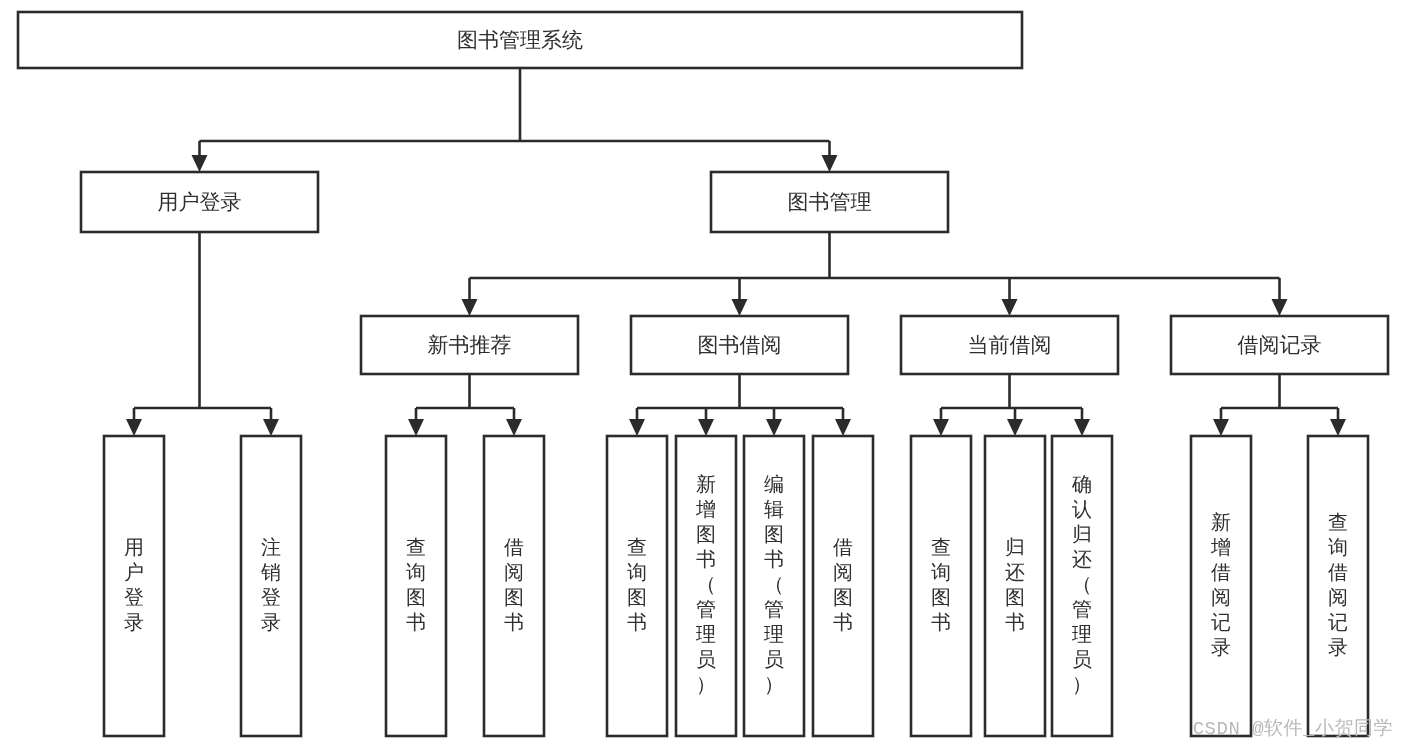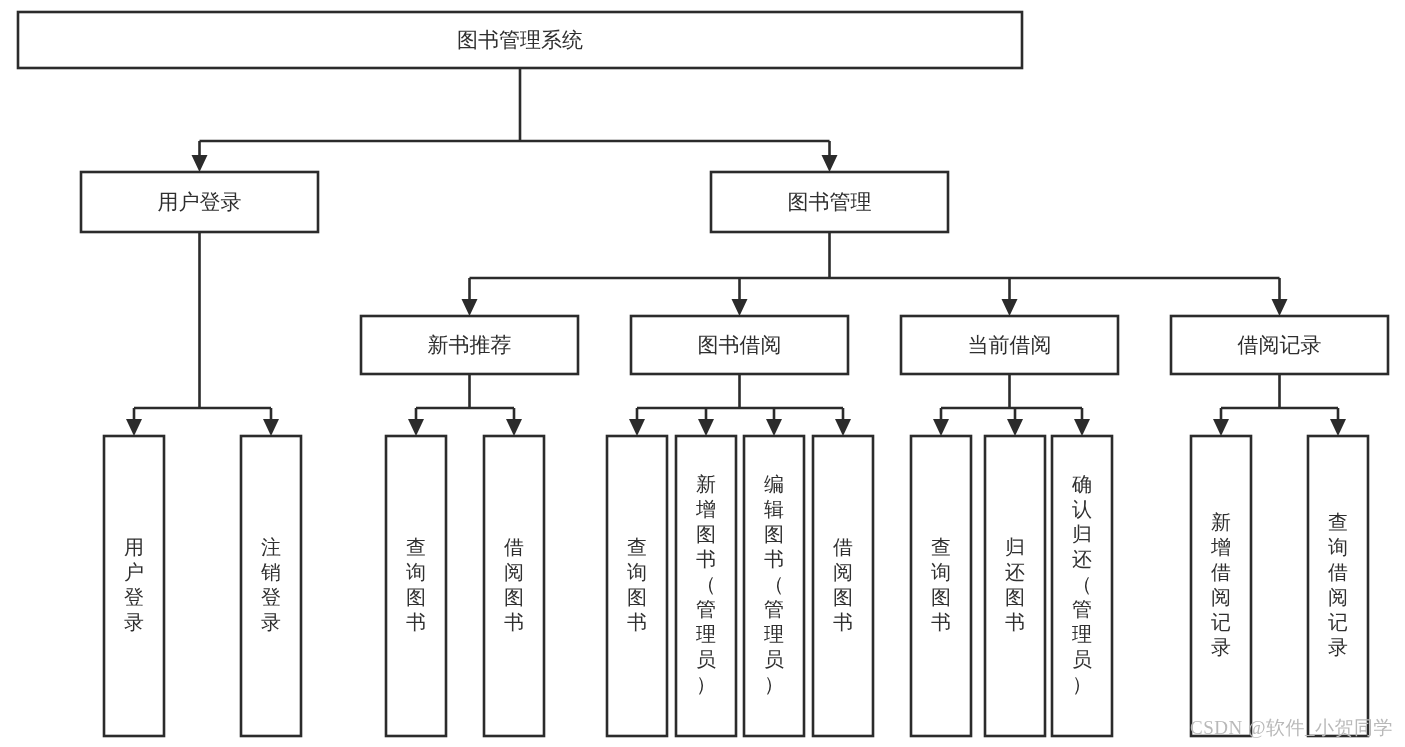--- a/index.html
+++ b/index.html
@@ -49,21 +49,21 @@
     text-anchor: middle;
     dominant-baseline: middle;
   }
   .node-label.vertical-label {
     font-size: 20px;
   }
   .watermark-text {
     position: absolute;
     right: 12px;
     bottom: 6px;
-    font-family: Liberation Serif, serif;
+    font-family: Liberation Mono, monospace;
     font-size: 19px;
     color: #b9b9b9;
     white-space: nowrap;
     letter-spacing: 0.5px;
     pointer-events: none;
   }
 </style>
 </head>
 <body>
 

